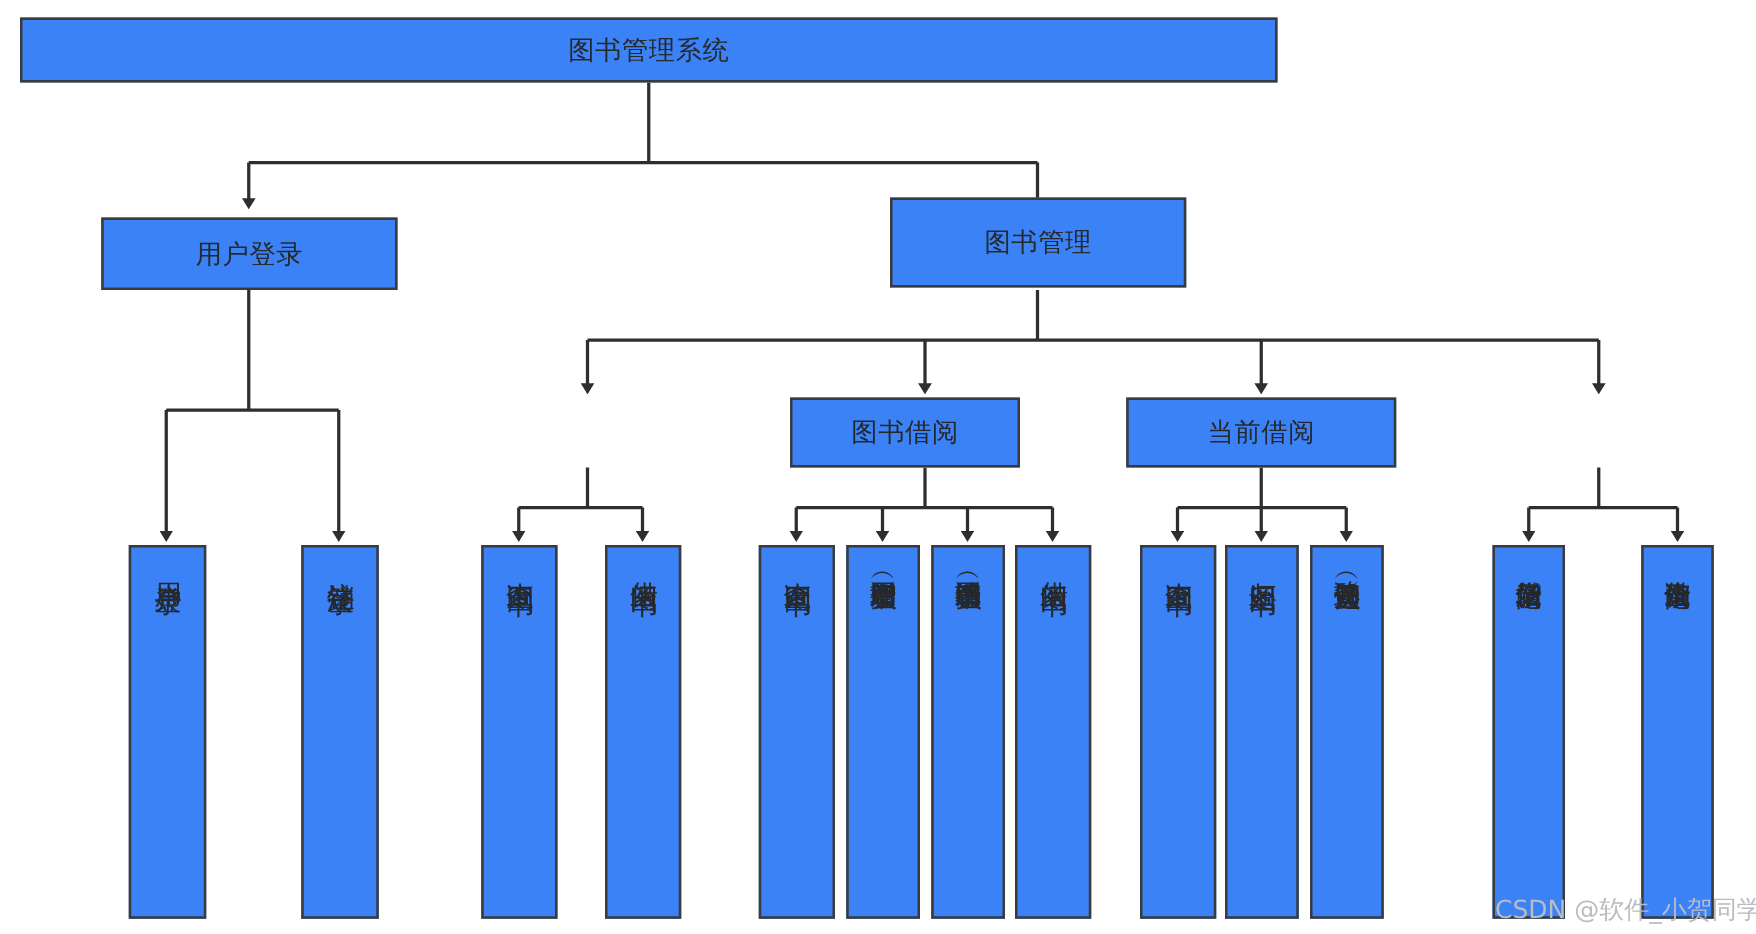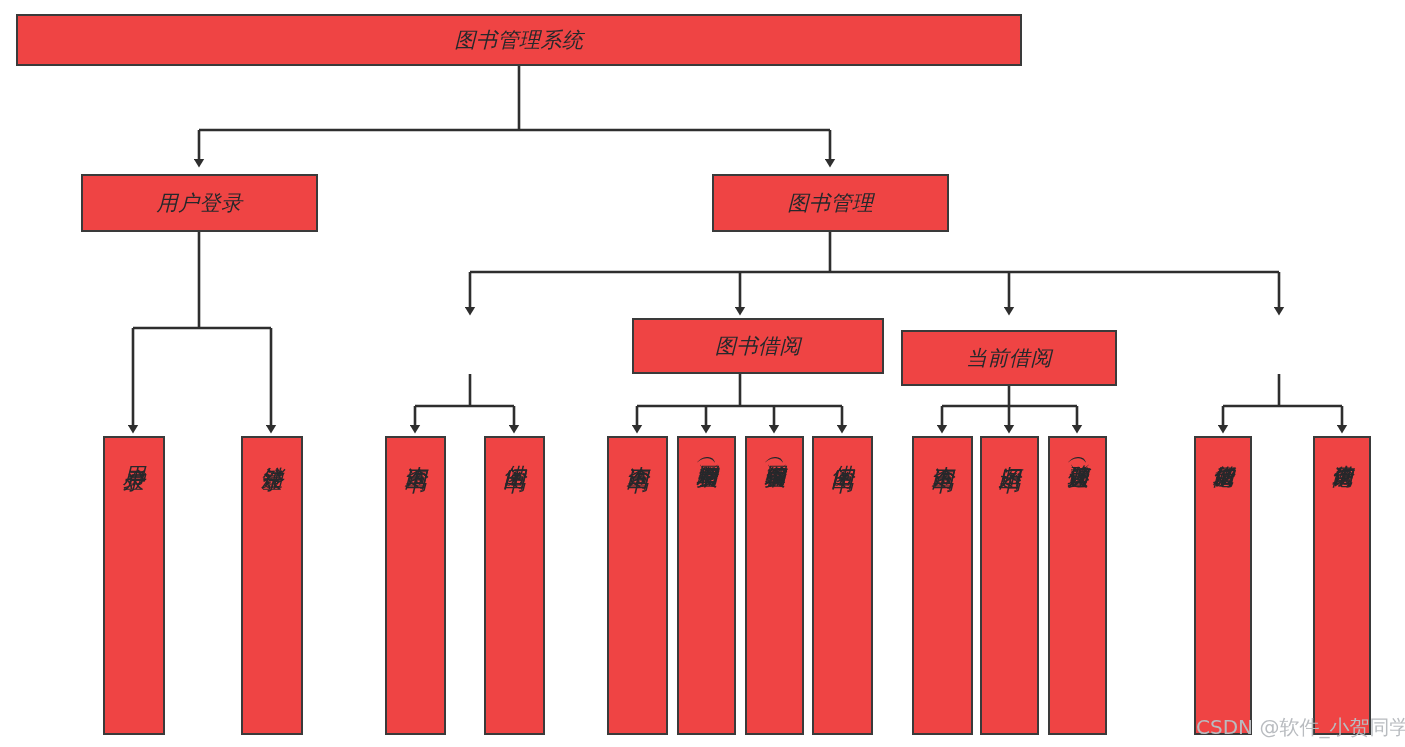--- a/index.html
+++ b/index.html
@@ -23,26 +23,25 @@
     left: 0;
     top: 0;
     width: 1405px;
     height: 747px;
     pointer-events: none;
   }
   .node {
     position: absolute;
     box-sizing: border-box;
     border: 2px solid #3a3a3a;
-    background: #ef4444;
+    background: #3b82f6;
     display: flex;
     align-items: center;
     justify-content: center;
     color: #26282b;
-    font-style: italic;
   }
   .node .node-label {
     display: block;
     text-align: center;
     line-height: 1.15;
     white-space: nowrap;
   }
   
   .node.horiz .node-label {
     font-size: 21px;
@@ -132,30 +131,30 @@
   </svg>
 
   <div class="node horiz" style="left:16px; top:14px; width:1006px; height:52px;">
     <span class="node-label">图书管理系统</span>
   </div>
 
   <div class="node horiz" style="left:81px; top:174px; width:237px; height:58px;">
     <span class="node-label">用户登录</span>
   </div>
 
-  <div class="node horiz" style="left:712px; top:174px; width:237px; height:58px;">
+  <div class="node horiz" style="left:712px; top:158px; width:237px; height:72px;">
     <span class="node-label">图书管理</span>
   </div>
 
 
-  <div class="node horiz" style="left:632px; top:318px; width:252px; height:56px;">
+  <div class="node horiz" style="left:632px; top:318px; width:184px; height:56px;">
     <span class="node-label">图书借阅</span>
   </div>
 
-  <div class="node horiz" style="left:901px; top:318px; width:216px; height:56px;margin-top:12px;">
+  <div class="node horiz" style="left:901px; top:318px; width:216px; height:56px;">
     <span class="node-label">当前借阅</span>
   </div>
 
 
   <div class="node vert" style="left:103px; top:436px; width:62px; height:299px;">
     <span class="node-label">用户登录</span>
   </div>
 
   <div class="node vert" style="left:241px; top:436px; width:62px; height:299px;">
     <span class="node-label">注销登录</span>

